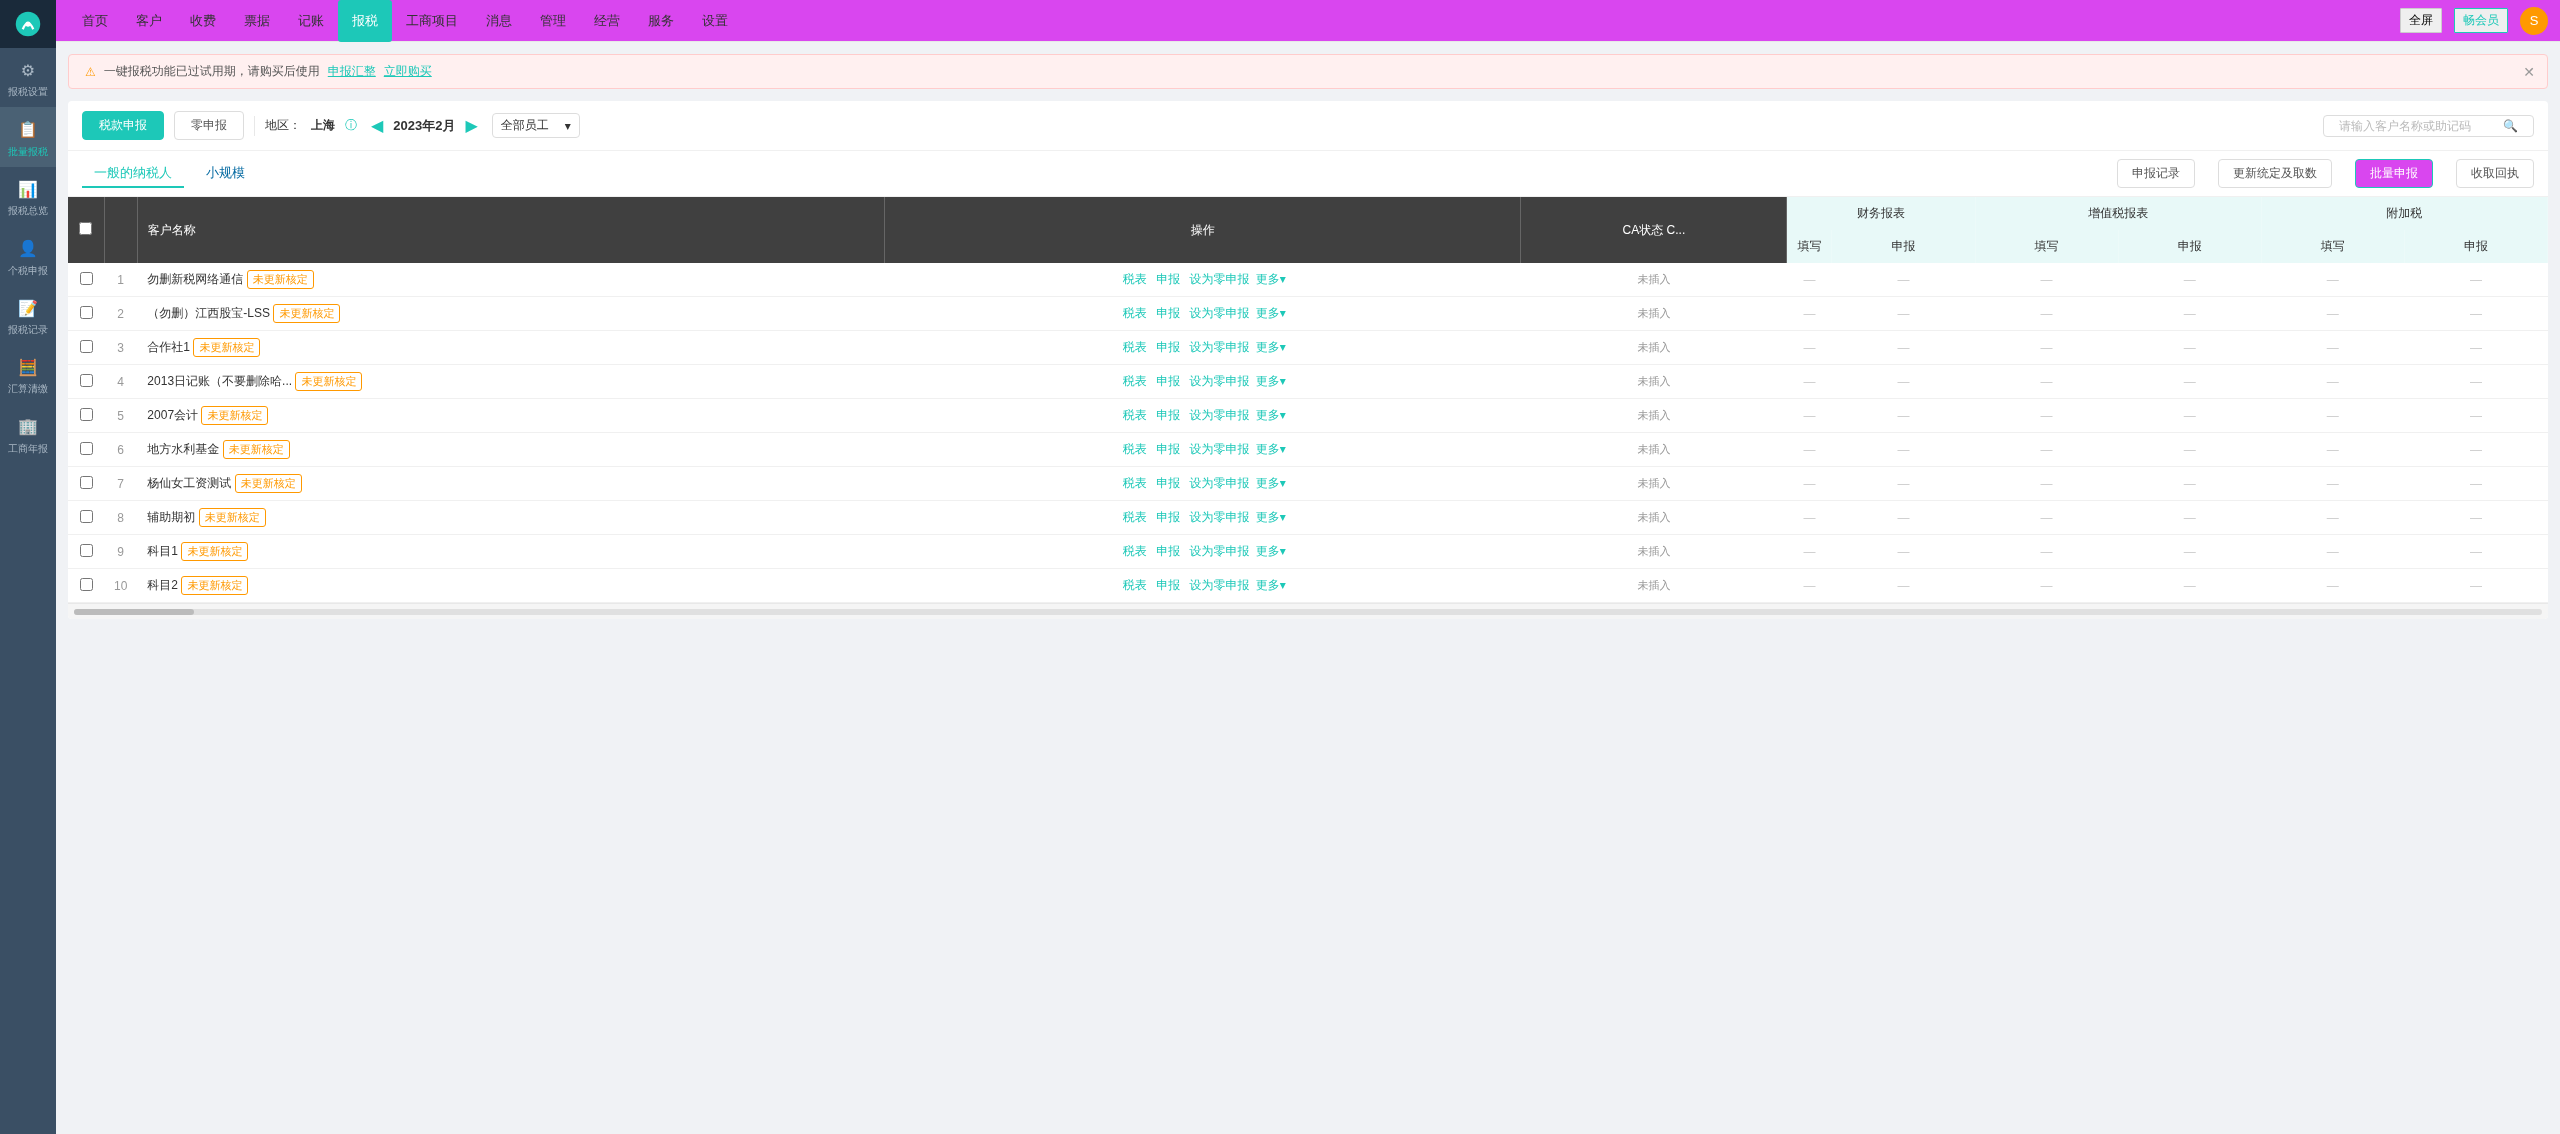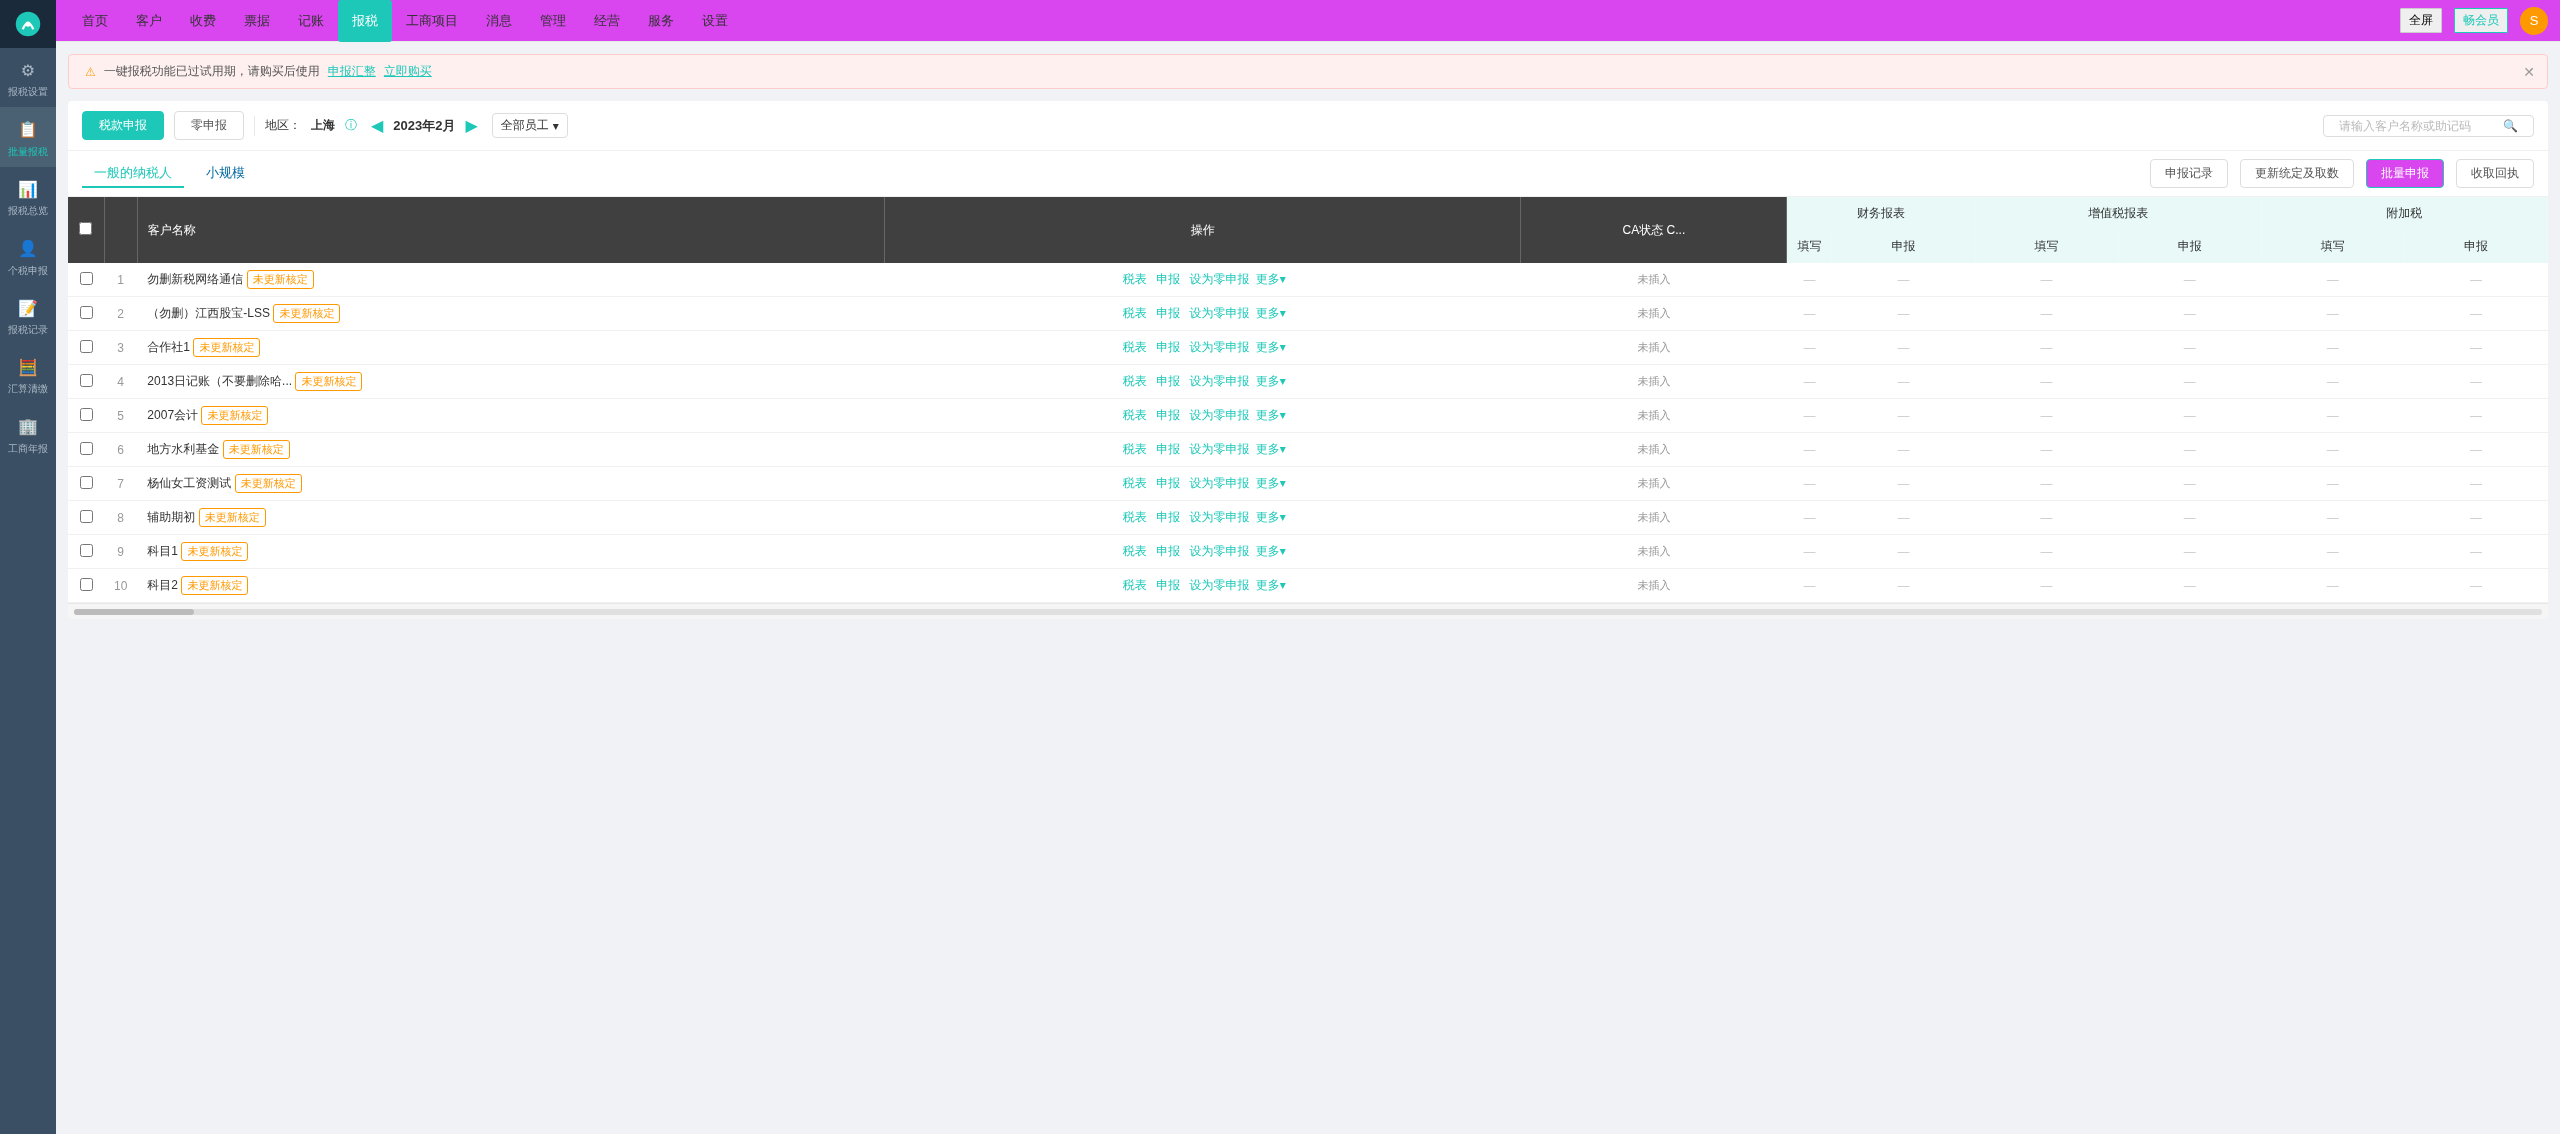--- a/index.html
+++ b/index.html
@@ -190,21 +190,21 @@
     }
     .date-text { font-size: 13px; color: #333; font-weight: bold; }
     .staff-select {
       display: flex;
       align-items: center;
       border: 1px solid #ddd;
       border-radius: 4px;
       padding: 3px 8px;
       font-size: 12px;
       cursor: pointer;
-      gap: 4px;
+      gap: 16px;
       color: #333;
     }
     .search-box {
       display: flex;
       align-items: center;
       border: 1px solid #ddd;
       border-radius: 4px;
       padding: 3px 15px;
       gap: 4px;
       margin-left: auto;
@@ -233,21 +233,21 @@
       color: #0369a1;
       border-bottom: 2px solid transparent;
     }
     .type-tab.active {
       color: #1dc8b8;
       border-bottom-color: #1dc8b8;
     }
     .action-btns {
       margin-left: auto;
       display: flex;
-      gap: 12px;
+      gap: 23px;
     }
     .btn {
       padding: 5px 14px;
       border-radius: 4px;
       font-size: 12px;
       cursor: pointer;
       border: 1px solid #ddd;
       background: #fff;
       color: #555;
     }

